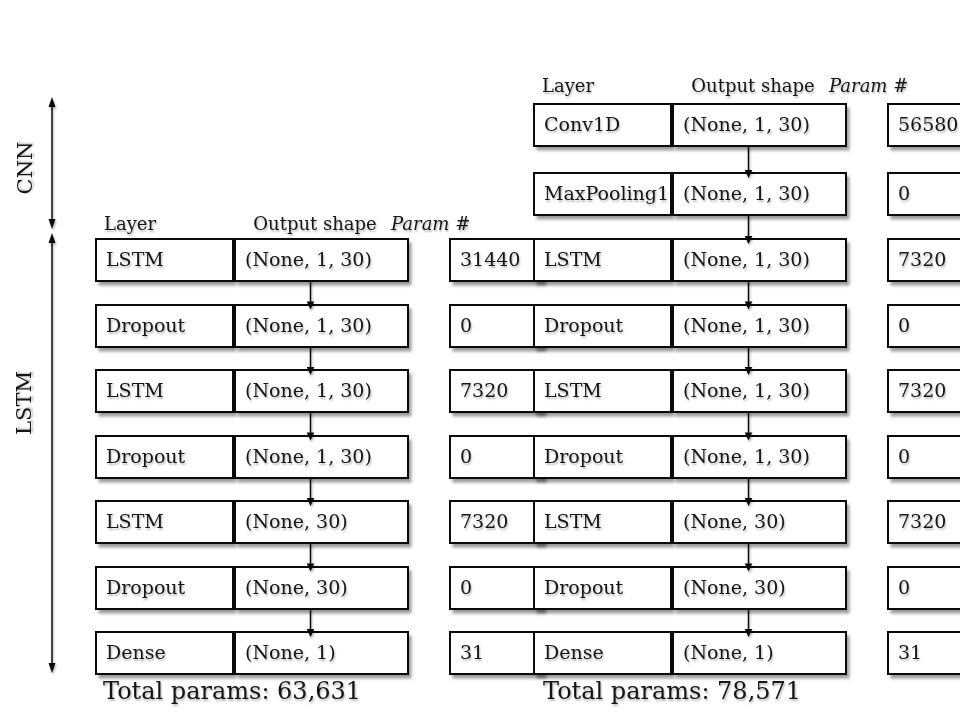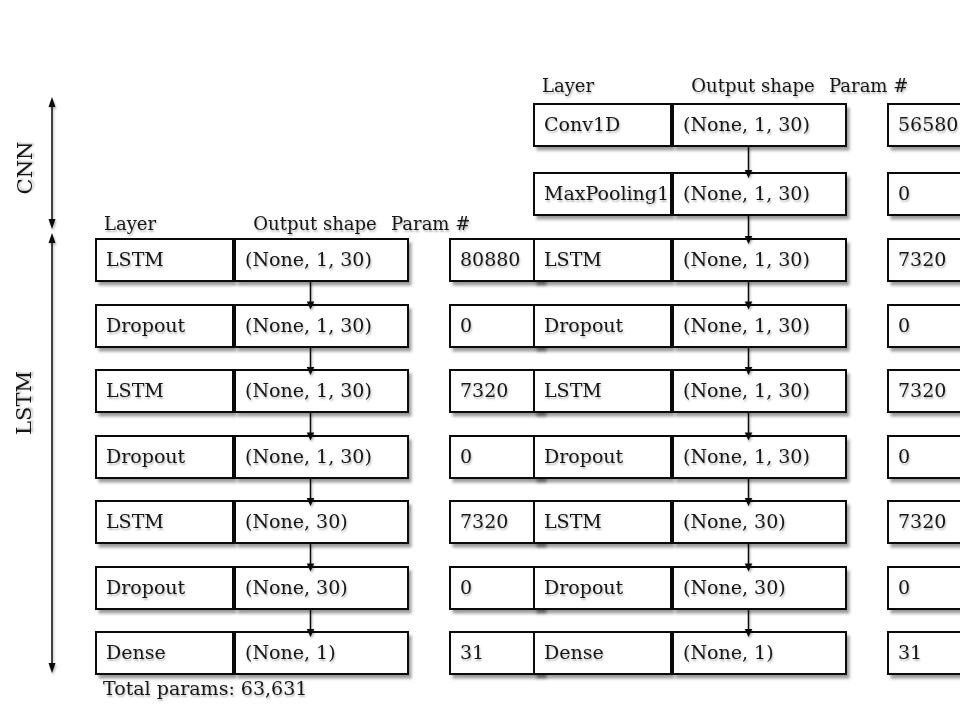--- a/index.html
+++ b/index.html
@@ -13,32 +13,32 @@
   .diagram { position:absolute; top:0; height:720px; width:392px; }
   #left-diagram  { left:95px; }
   #right-diagram { left:533px; }
 
   .thead { position:absolute; left:0; display:flex; gap:4px; align-items:flex-end; height:28px; }
   #left-diagram  .thead { top:206px; }
   #right-diagram .thead { top:68px; }
   .hcell { font-size:18px; white-space:nowrap; text-shadow:1px 2px 2px rgba(0,0,0,0.28); }
   .hc1 { width:139px; padding-left:9px; }
   .hc2 { width:146px; padding-left:8px;text-align:center; }
-  .hc3 { width:95px;  padding-left:3px; }
+  .hc3 { width:95px;  padding-left:3px;font-style:italic; }
 
   .row { position:absolute; left:0; display:flex; height:44px; }
   .cell {
     height:44px; border:2px solid #0a0a0a; background:#fff;
     font-size:19px; line-height:39px; padding-left:9px; white-space:nowrap; overflow:hidden;
     box-shadow:2.5px 3.5px 3px rgba(0,0,0,0.40);
     text-shadow:1px 2px 2px rgba(0,0,0,0.28);
   }
   .c1 { width:139px; } .c2 { width:175px; } .c3 { width:95px;margin-left:40px; }
 
-  .total { position:absolute; top:677px; font-size:19px; white-space:nowrap;
+  .total { position:absolute; top:677px; font-size:24px; white-space:nowrap;
            text-shadow:1px 2px 2px rgba(0,0,0,0.28); }
   #left-diagram  .total { left:8px; }
   #right-diagram .total { left:10px; }
 
   
   svg.flow, svg.spans { position:absolute; left:0; top:0; pointer-events:none;
     filter:drop-shadow(1px 2px 1px rgba(0,0,0,0.30)); }
   svg line    { stroke:#0a0a0a; stroke-width:1.5; }
   svg polygon { fill:#0a0a0a; }
 
@@ -72,21 +72,21 @@
   <section class="diagram" id="left-diagram">
     <div class="thead">
       <div class="hcell hc1">Layer</div>
       <div class="hcell hc2">Output shape</div>
       <div class="hcell hc3">Param #</div>
     </div>
 
     <div class="row" style="top:238px">
       <div class="cell c1">LSTM</div>
       <div class="cell c2">(None, 1, 30)</div>
-      <div class="cell c3">80880</div>
+      <div class="cell c3">31440</div>
     </div>
     <div class="row" style="top:303.5px">
       <div class="cell c1">Dropout</div>
       <div class="cell c2">(None, 1, 30)</div>
       <div class="cell c3">0</div>
     </div>
     <div class="row" style="top:369px">
       <div class="cell c1">LSTM</div>
       <div class="cell c2">(None, 1, 30)</div>
       <div class="cell c3">7320</div>
@@ -195,15 +195,16 @@
       <line x1="215.5" y1="412" x2="215.5" y2="434.5"></line>
         <polygon points="215.5,440.5 211.7,432.5 219.3,432.5"></polygon>
       <line x1="215.5" y1="477.5" x2="215.5" y2="500"></line>
         <polygon points="215.5,506 211.7,498 219.3,498"></polygon>
       <line x1="215.5" y1="543" x2="215.5" y2="565.5"></line>
         <polygon points="215.5,571.5 211.7,563.5 219.3,563.5"></polygon>
       <line x1="215.5" y1="608.5" x2="215.5" y2="631"></line>
         <polygon points="215.5,637 211.7,629 219.3,629"></polygon>
     </svg>
 
+    <div class="total">Total params: 78,571</div>
   </section>
 
 </div>
 
 </body></html>

